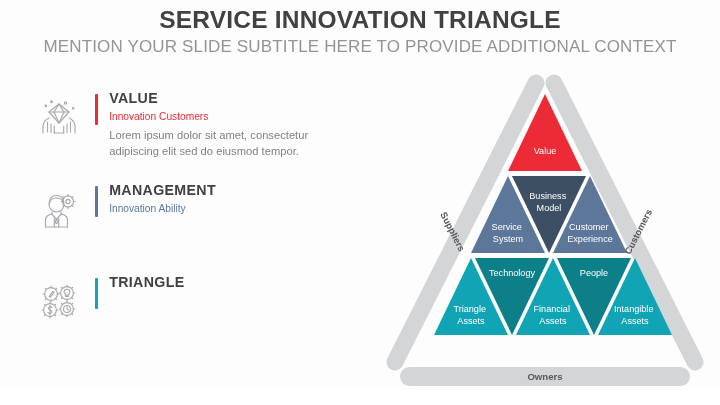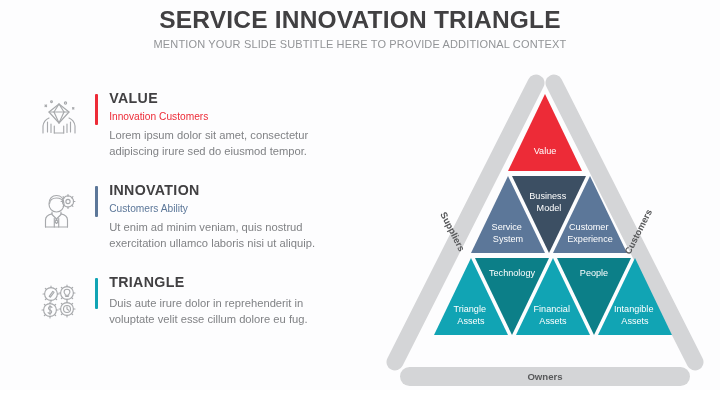--- a/index.html
+++ b/index.html
@@ -27,21 +27,21 @@
   }
   #slide-title {
     font-size: 24.5px;
     font-weight: bold;
     letter-spacing: 0.2px;
     color: #414042;
     line-height: 1.12;
     margin: 0;
   }
   #slide-subtitle {
-    font-size: 11px;
+    font-size: 17px;
     color: #929497;
     letter-spacing: 0.15px;
     margin-top: 5px;
     line-height: 1.1;
   }
 
   
   #left-column {
     position: absolute;
     left: 34px;
@@ -161,21 +161,21 @@
           <path d="M9 10 l1.6 1.6 M10.6 10 l-1.6 1.6"></path>
           <path d="M36.5 12.6 l1.4 1.4 M37.9 12.6 l-1.4 1.4"></path>
           <circle cx="29.5" cy="8" r="1.1"></circle>
           <circle cx="15.5" cy="6.7" r="0.9"></circle>
         </svg>
       </div>
       <div class="accent-bar" style="background:#ED2B37"></div>
       <div class="feature-text">
         <div class="feature-title">VALUE</div>
         <div class="feature-sub" style="color:#ED2B37">Innovation Customers</div>
-        <div class="feature-body">Lorem ipsum dolor sit amet, consectetur adipiscing irure sed do eiusmod tempor.</div>
+        <div class="feature-body">Lorem ipsum dolor sit amet, consectetur adipiscing elit sed do eiusmod tempor.</div>
       </div>
     </div>
 
     <div class="feature-row">
       <div class="feature-icon">
         <svg width="46" height="46" viewBox="0 0 46 46" fill="none" stroke="#A7A9AC" stroke-width="1.15" stroke-linecap="round" stroke-linejoin="round">
           <path d="M13 17 C13 11.5 16.2 8.5 20.5 8.5 C24.8 8.5 28 11.5 28 17 C28 21.5 25 25 20.5 25 C16 25 13 21.5 13 17 Z"></path>
           <path d="M13.6 16.5 C14 13 16 11 20.5 11 C24 11 26.5 12.2 27.4 15.5"></path>
           <path d="M16 25 L16 27.5 L20.5 32 L25 27.5 L25 25"></path>
           <path d="M9.5 40 L9.5 33 C9.5 29.8 12 27.8 16 26.9"></path>
@@ -185,23 +185,22 @@
           <path d="M22.7 31.5 L22.7 40"></path>
           <path d="M20.5 32 L19 35 L20.5 36.5 L22 35 Z"></path>
           <circle cx="32" cy="14.5" r="5.6"></circle>
           <circle cx="32" cy="14.5" r="2.1"></circle>
           <path d="M32 7.6 L32 9.2 M32 19.8 L32 21.4 M25.1 14.5 L26.7 14.5 M37.3 14.5 L38.9 14.5
                    M27.1 9.6 L28.3 10.8 M35.7 18.2 L36.9 19.4 M36.9 9.6 L35.7 10.8 M28.3 18.2 L27.1 19.4"></path>
         </svg>
       </div>
       <div class="accent-bar" style="background:#5C7799"></div>
       <div class="feature-text">
-        <div class="feature-title">INNOVATION</div>
-        <div class="feature-sub" style="color:#5C7799">Customers Ability</div>
-        <div class="feature-body">Ut enim ad minim veniam, quis nostrud exercitation ullamco laboris nisi ut aliquip.</div>
+        <div class="feature-title">MANAGEMENT</div>
+        <div class="feature-sub" style="color:#5C7799">Innovation Ability</div>
       </div>
     </div>
 
     <div class="feature-row">
       <div class="feature-icon">
         <svg width="46" height="46" viewBox="0 0 46 46" fill="none" stroke="#A7A9AC" stroke-width="1.1" stroke-linecap="round" stroke-linejoin="round">
 
           <circle cx="15" cy="15" r="6.4"></circle>
           <path d="M15 7 L15 8.6 M15 21.4 L15 23 M7 15 L8.6 15 M21.4 15 L23 15
                    M9.3 9.3 L10.5 10.5 M19.5 19.5 L20.7 20.7 M20.7 9.3 L19.5 10.5 M10.5 19.5 L9.3 20.7"></path>
@@ -222,21 +221,20 @@
           <circle cx="31" cy="30" r="6.4"></circle>
           <path d="M31 22 L31 23.6 M31 36.4 L31 38 M23 30 L24.6 30 M37.4 30 L39 30
                    M25.3 24.3 L26.5 25.5 M35.5 34.5 L36.7 35.7 M36.7 24.3 L35.5 25.5 M26.5 34.5 L25.3 35.7"></path>
           <circle cx="31" cy="30" r="3.5"></circle>
           <path d="M31 27.8 L31 30 L32.7 31.2"></path>
         </svg>
       </div>
       <div class="accent-bar" style="background:#11A4B4"></div>
       <div class="feature-text">
         <div class="feature-title">TRIANGLE</div>
-        <div class="feature-body">Duis aute irure dolor in reprehenderit in voluptate velit esse cillum dolore eu fug.</div>
       </div>
     </div>
 
   </div>
 
   <div id="diagram">
     <svg width="334" height="325" viewBox="0 0 334 325">
 
       <g>
         <line x1="158" y1="13" x2="17" y2="292" stroke="#D4D5D7" stroke-width="17" stroke-linecap="round"></line>

